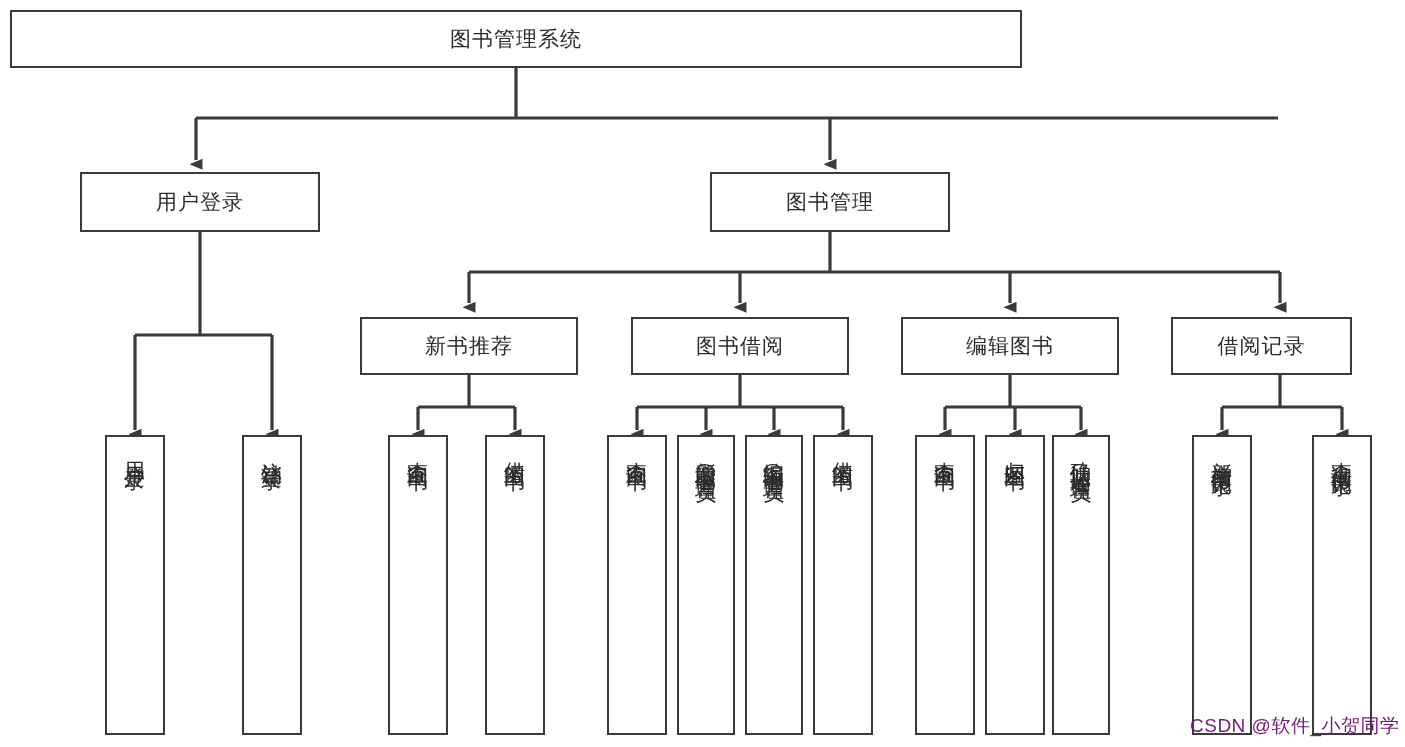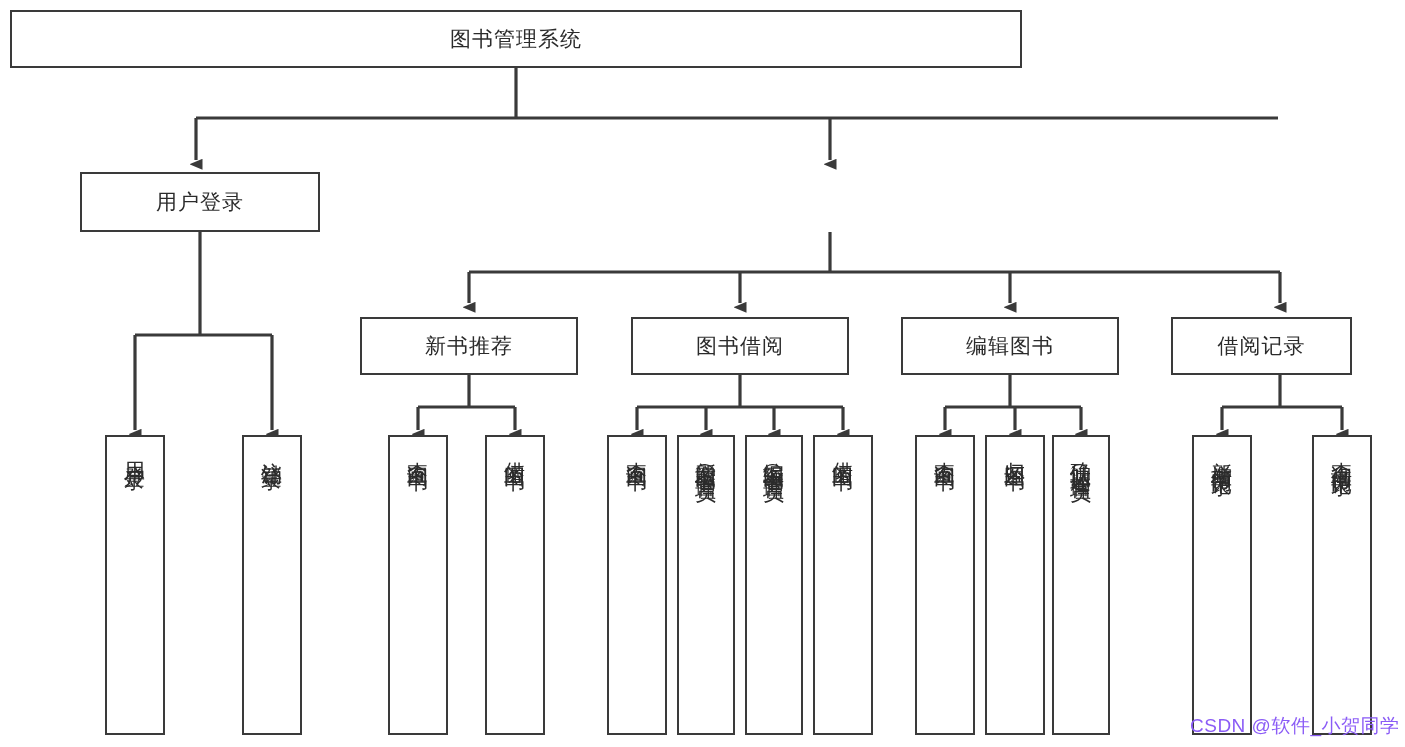--- a/index.html
+++ b/index.html
@@ -53,21 +53,21 @@
     white-space: nowrap;
   }
   .node-root {
     font-size: 22px;
   }
   .watermark {
     position: absolute;
     left: 1190px;
     top: 713px;
     font-size: 19px;
-    color: #8b5cf6;
+    color: #701a75;
     white-space: nowrap;
     letter-spacing: 0.5px;
   }
 </style>
 </head>
 <body>
 
 <div id="canvas">
 
   <svg class="edges" viewBox="0 0 1405 747">
@@ -120,20 +120,23 @@
     </g>
   </svg>
 
   <div class="node h node-root" style="left:10px; top:10px; width:1012px; height:58px;">
     <span>图书管理系统</span>
   </div>
 
   <div class="node h" style="left:80px; top:172px; width:240px; height:60px;">
     <span>用户登录</span>
   </div>
+  <div class="node h" style="left:710px; top:172px; width:240px; height:60px;">
+    <span>图书管理</span>
+  </div>
 
   <div class="node h" style="left:631px; top:317px; width:218px; height:58px;">
     <span>图书借阅</span>
   </div>
   <div class="node h" style="left:360px; top:317px; width:218px; height:58px;">
     <span>新书推荐</span>
   </div>
   <div class="node h" style="left:901px; top:317px; width:218px; height:58px;">
     <span>编辑图书</span>
   </div>

